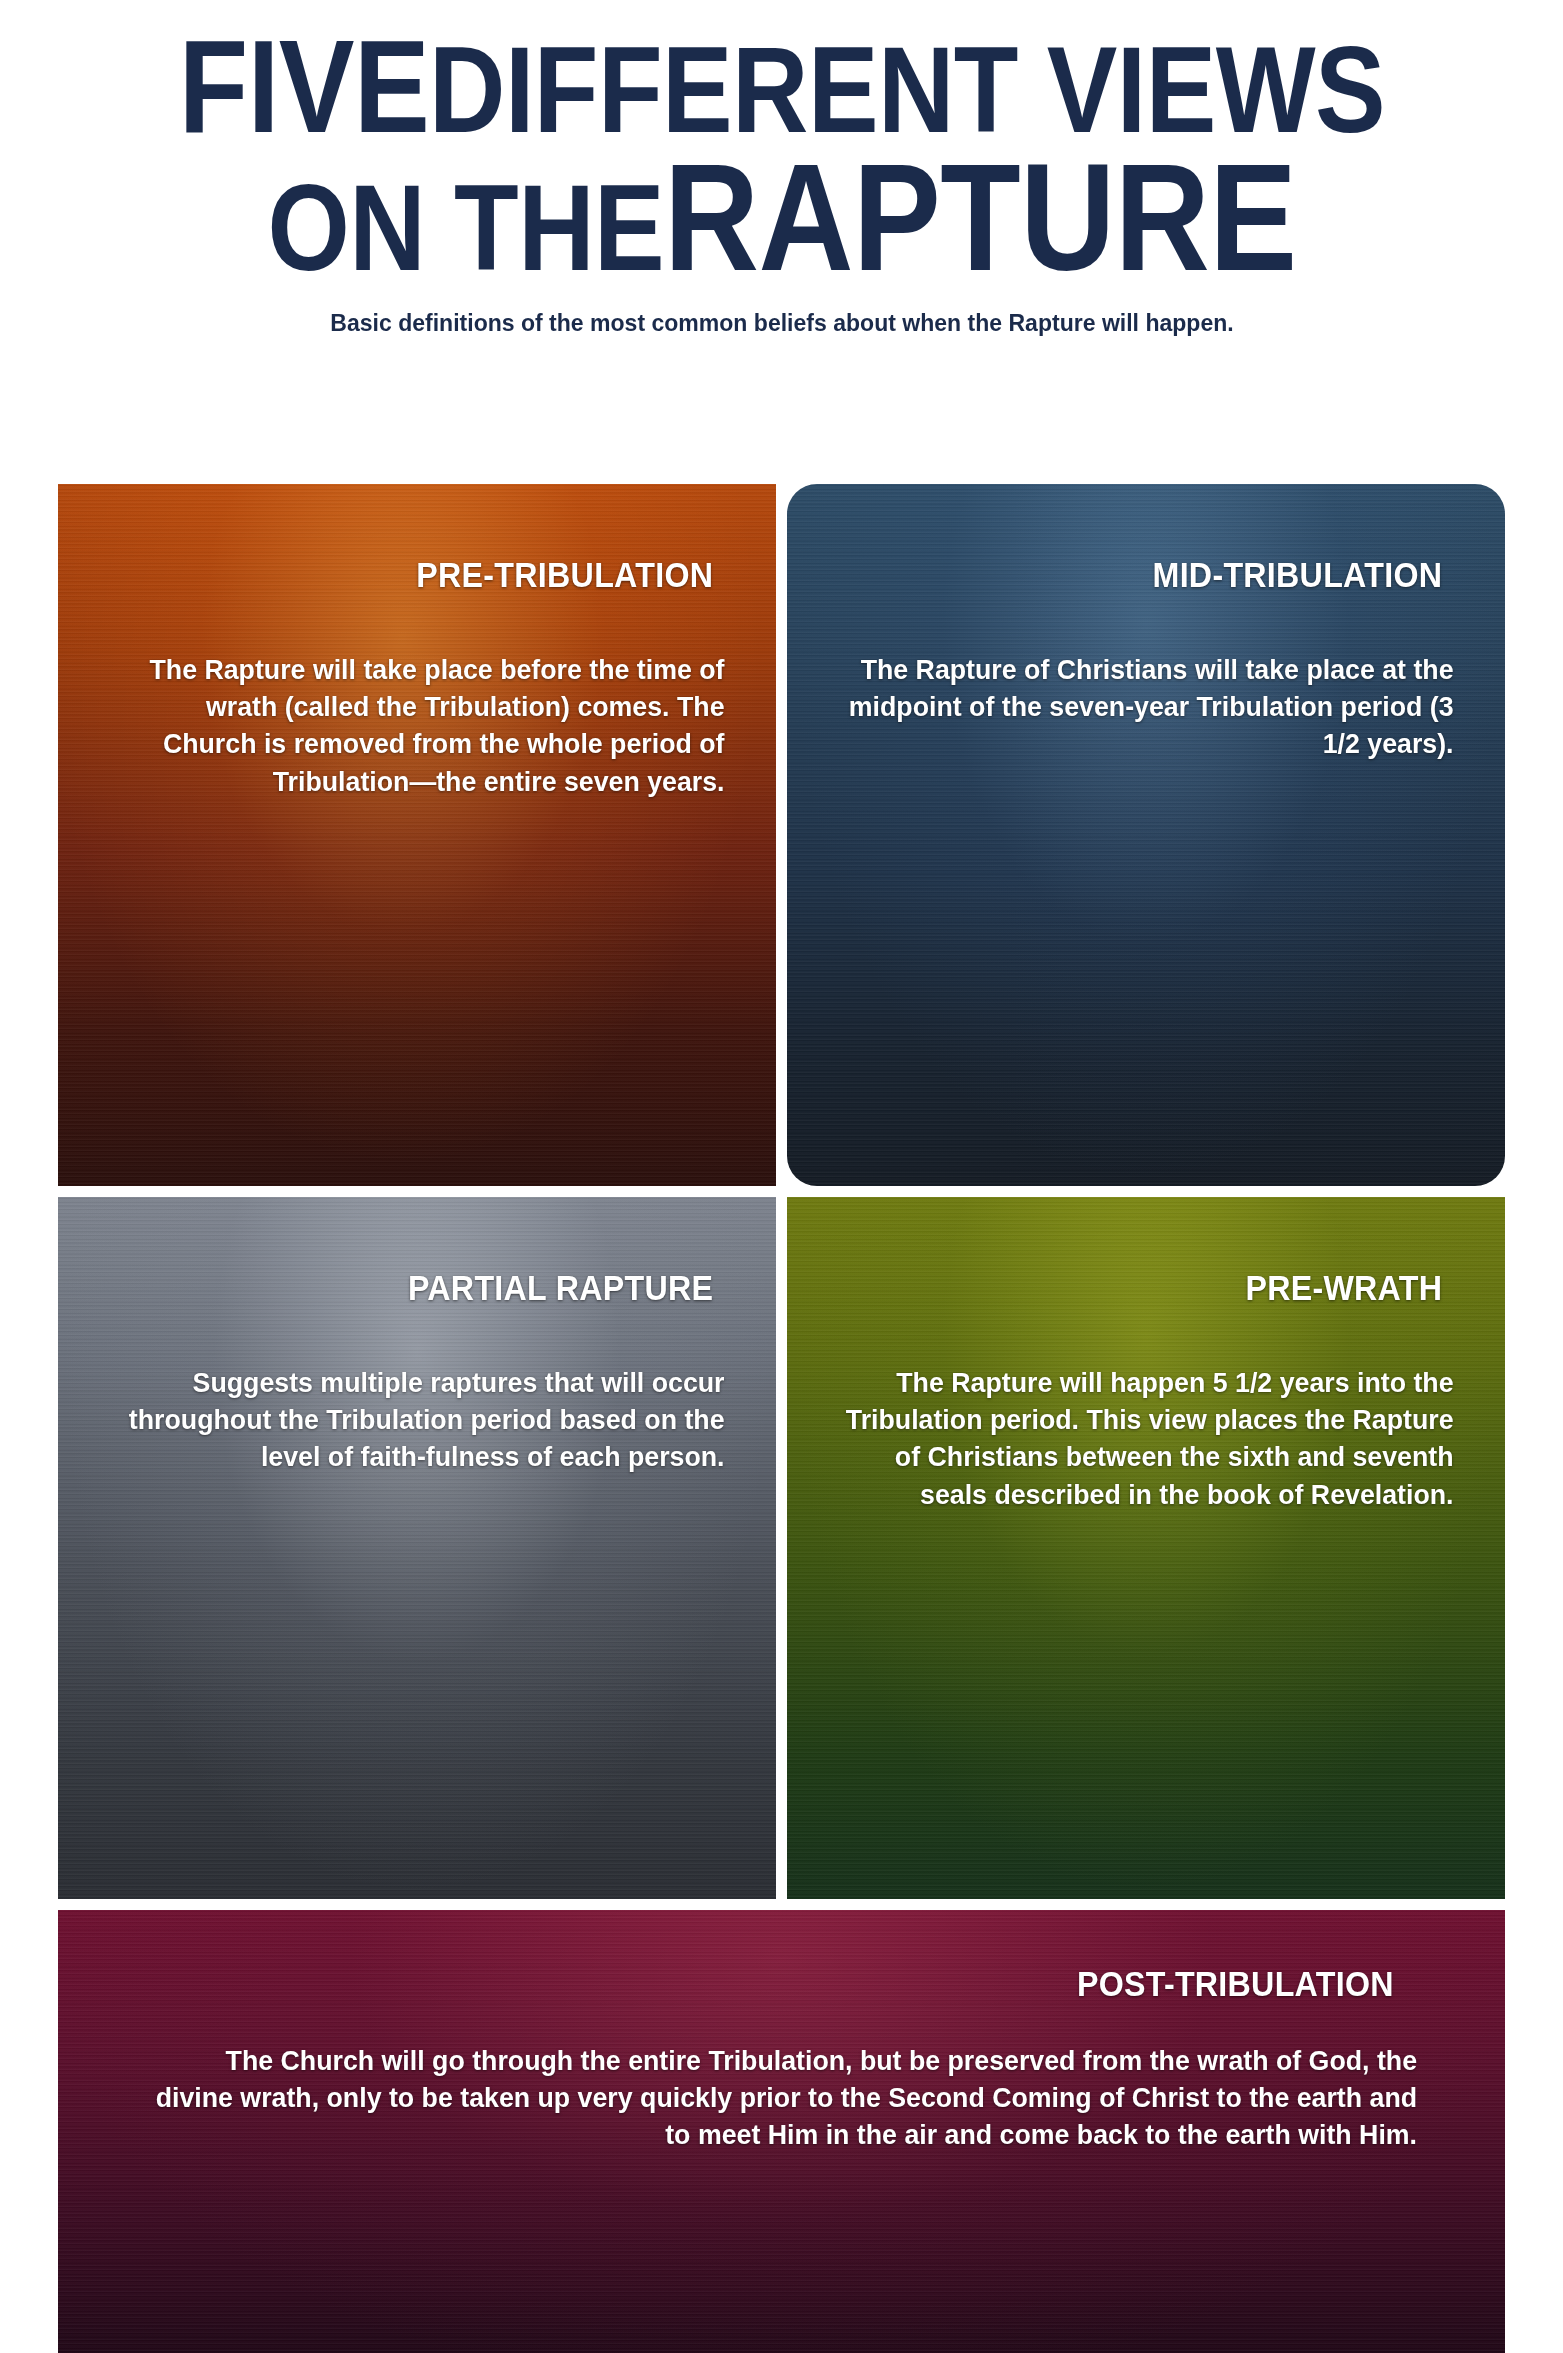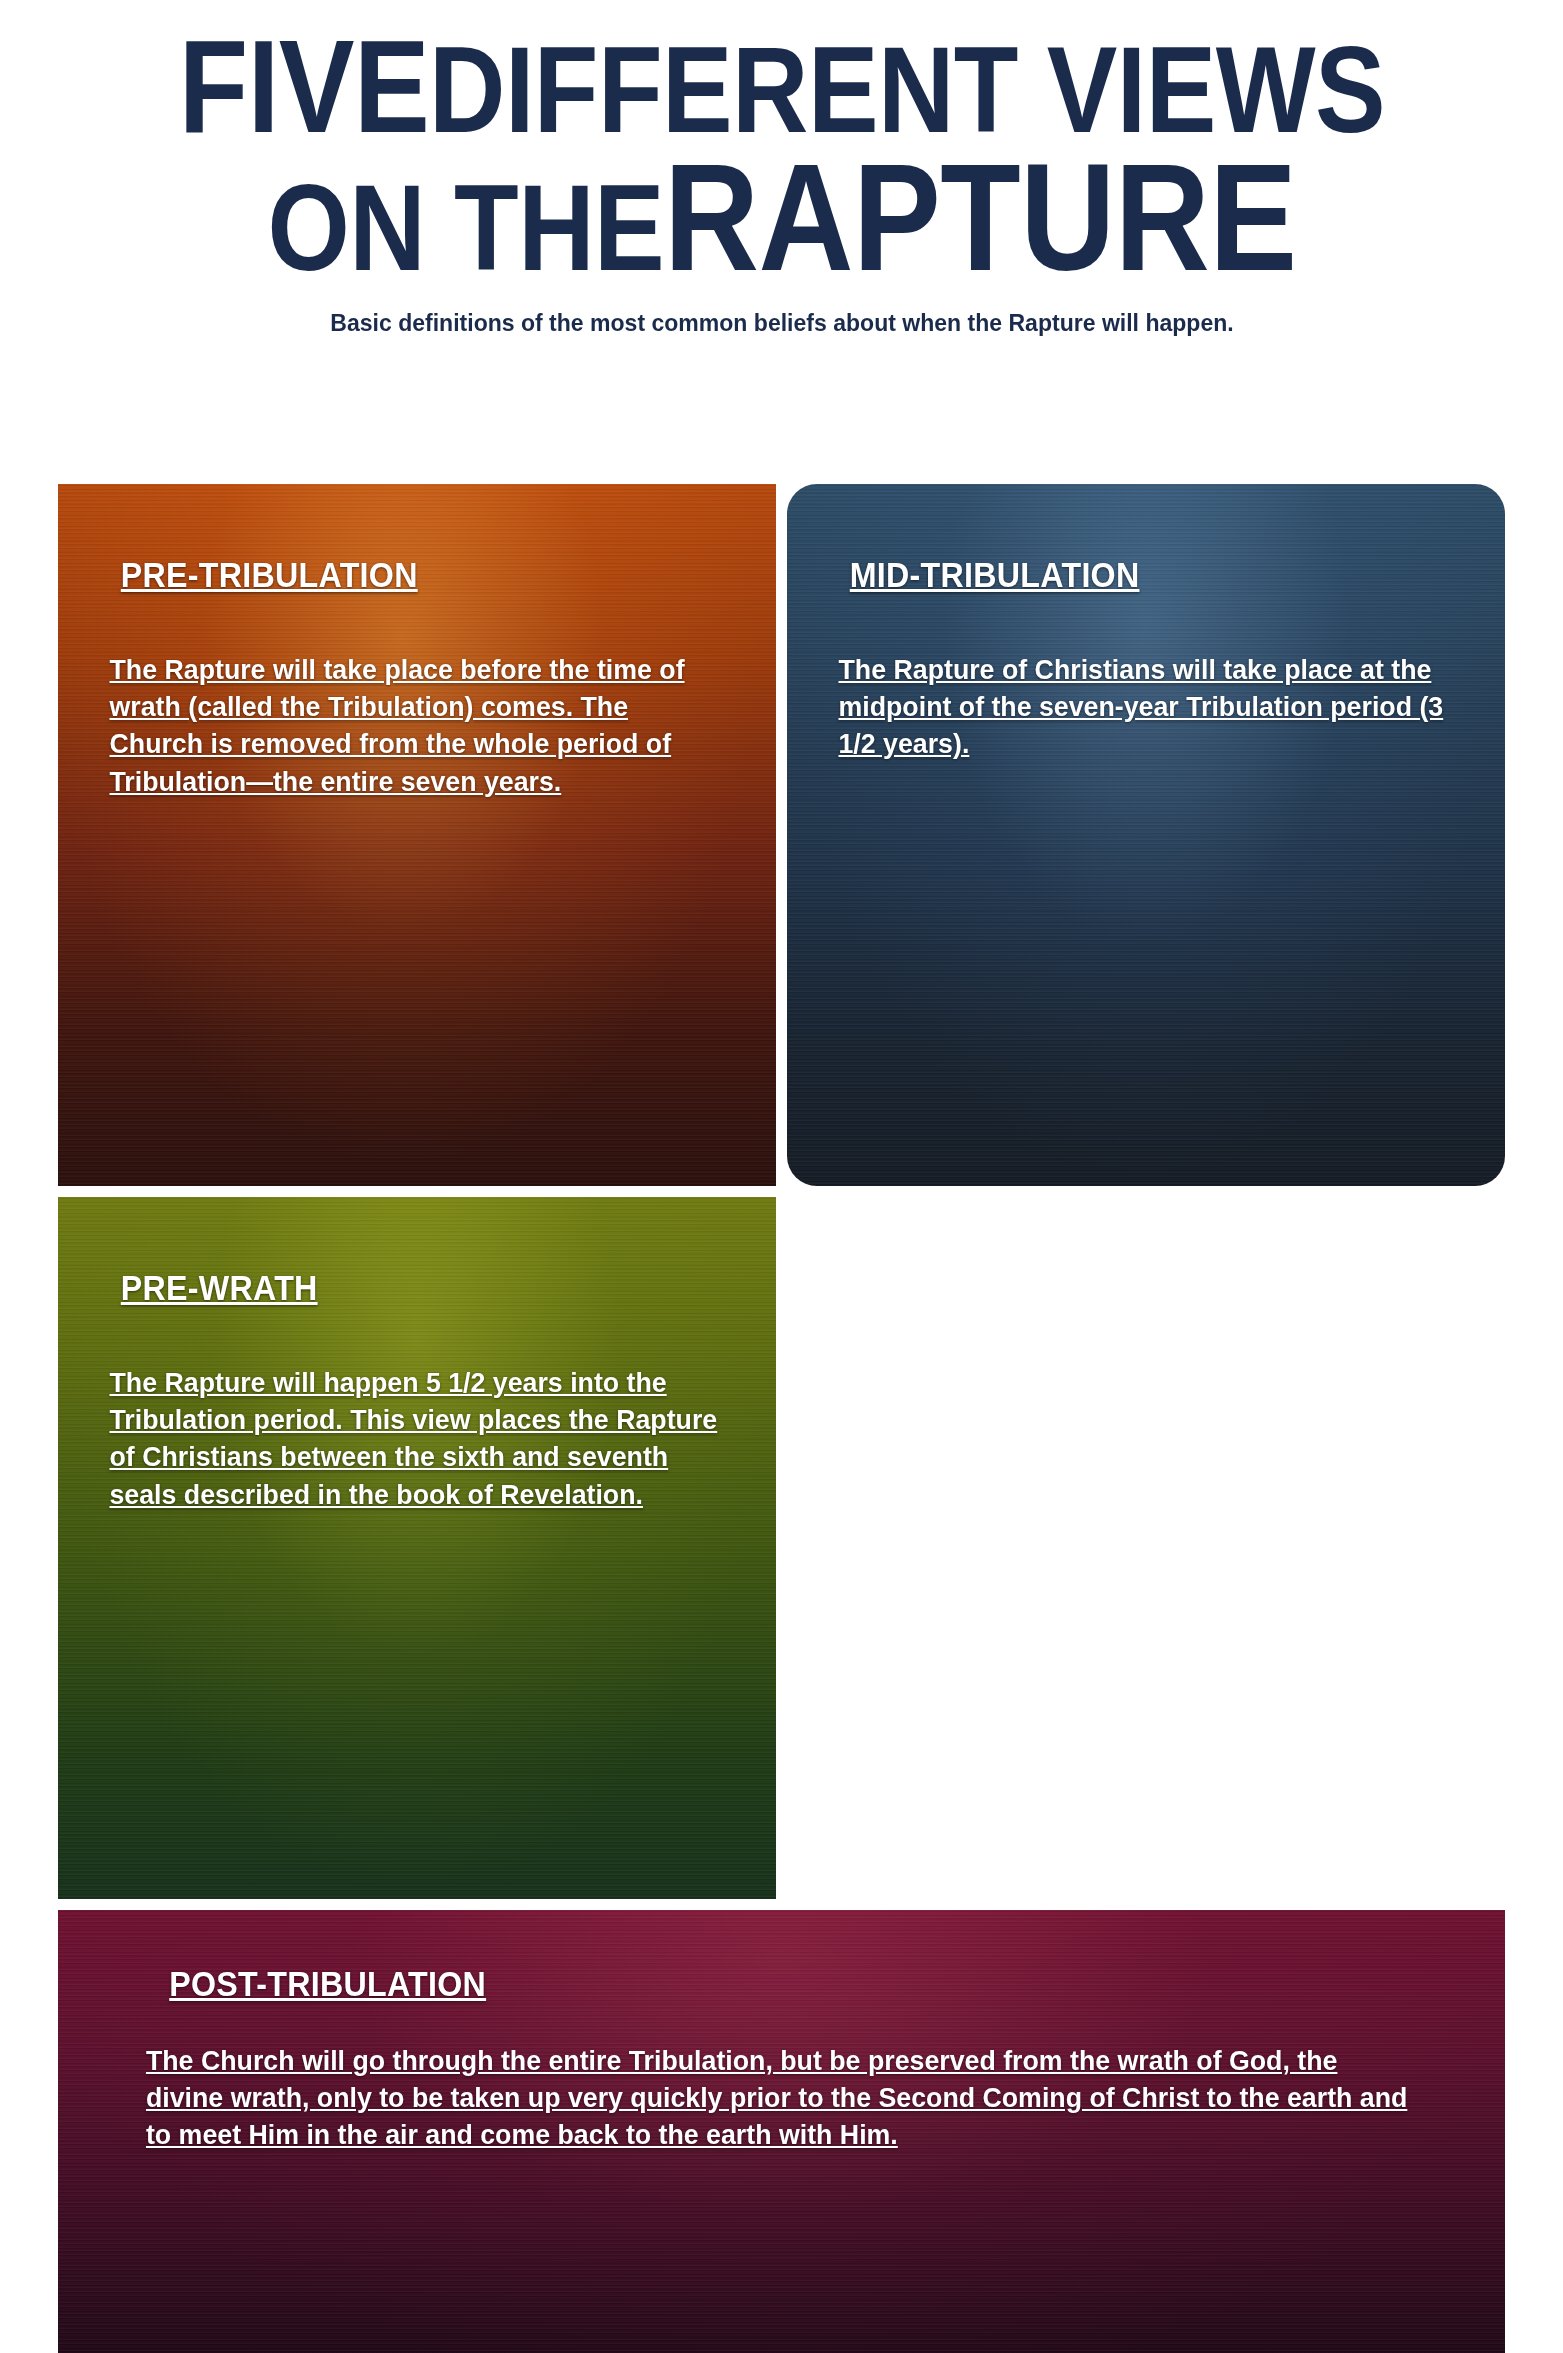--- a/index.html
+++ b/index.html
@@ -68,23 +68,22 @@
   .row {
     display: flex;
     gap: 11px;
     margin-bottom: 11px;
   }
   .card {
     position: relative;
     overflow: hidden;
     box-sizing: border-box;
     color: #ffffff;
-    text-align: left;
+    text-align: right;
     padding: 0 37px;
-    text-decoration: underline;
   }
   .card.half {
     width: 718px;
     height: 702px;
   }
   .card.full {
     width: 1447px;
     height: 488px;
   }
   
@@ -183,20 +182,26 @@
       </div>
       <div class="card half bg-mid-trib">
         <div class="card-inner">
           <div class="card-title">MID-TRIBULATION</div>
           <div class="card-body">The Rapture of Christians will take place at the midpoint of the seven-year Tribulation period (3 1/2 years).</div>
         </div>
       </div>
     </div>
 
     <div class="row">
+      <div class="card half bg-partial">
+        <div class="card-inner">
+          <div class="card-title">PARTIAL RAPTURE</div>
+          <div class="card-body">Suggests multiple raptures that will occur throughout the Tribulation period based on the level of faith-fulness of each person.</div>
+        </div>
+      </div>
       <div class="card half bg-pre-wrath">
         <div class="card-inner">
           <div class="card-title">PRE-WRATH</div>
           <div class="card-body">The Rapture will happen 5 1/2 years into the Tribulation period. This view places the Rapture of Christians between the sixth and seventh seals described in the book of Revelation.</div>
         </div>
       </div>
     </div>
 
     <div class="row">
       <div class="card full bg-post-trib">

